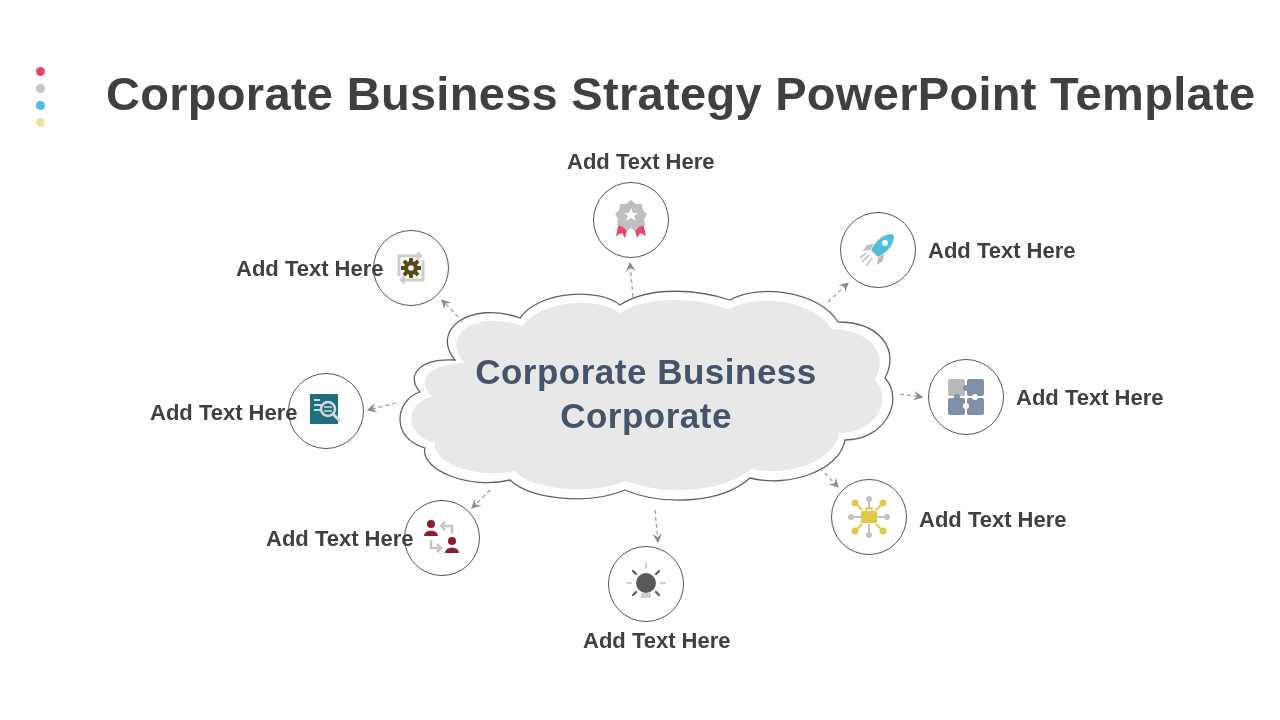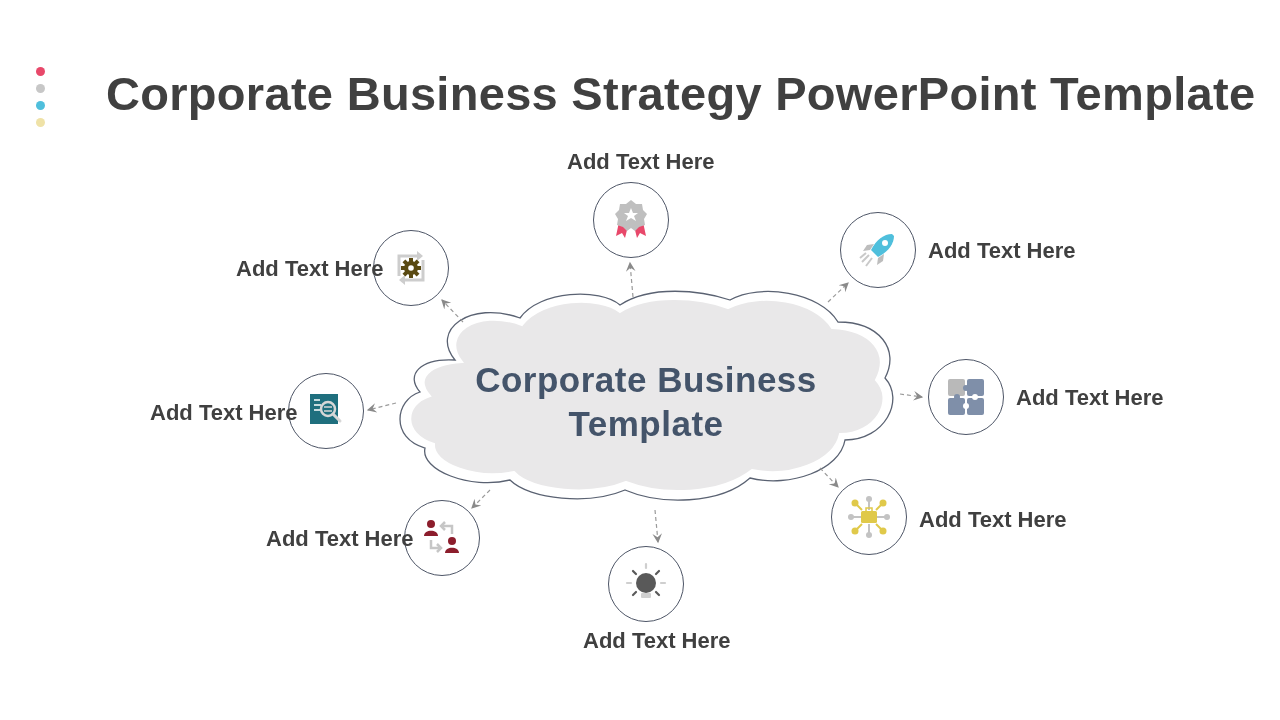--- a/index.html
+++ b/index.html
@@ -1,21 +1,21 @@
 <!DOCTYPE html>
 <html><head>
 <meta charset="utf-8">
 <style>
   html,body{margin:0;padding:0;background:#ffffff;}
   body{width:1280px;height:720px;position:relative;overflow:hidden;font-family:"Liberation Sans","DejaVu Sans",sans-serif;}
   .dots{position:absolute;left:36px;top:67px;width:12px;}
   .dot{width:9px;height:9px;border-radius:50%;margin-bottom:8px;}
   .title{position:absolute;left:62px;top:66px;font-size:47px;font-weight:bold;color:#404040;letter-spacing:0.3px;white-space:nowrap;margin-left:44px;}
   svg.canvas{position:absolute;left:0;top:0;}
-  .center-text{position:absolute;left:440px;top:358px;width:412px;text-align:center;font-size:35px;font-weight:bold;color:#44546a;line-height:44px;letter-spacing:0.5px;}
+  .center-text{position:absolute;left:440px;top:350px;width:412px;text-align:center;font-size:35px;font-weight:bold;color:#44546a;line-height:44px;letter-spacing:0.5px;}
   .node{position:absolute;width:76px;height:76px;border-radius:50%;border:1.3px solid #4d5566;background:#fff;box-sizing:border-box;display:flex;align-items:center;justify-content:center;}
   .label{position:absolute;font-size:22px;font-weight:bold;color:#404040;white-space:nowrap;}
 </style>
 </head>
 <body>
 
 <div class="dots">
   <div class="dot" style="background:#e8486a"></div>
   <div class="dot" style="background:#c7c7c7"></div>
   <div class="dot" style="background:#4fbfdc"></div>
@@ -42,21 +42,21 @@
     <line x1="820" y1="468" x2="838" y2="487" marker-end="url(#arr)"></line>
     <line x1="655" y1="510" x2="658" y2="542" marker-end="url(#arr)"></line>
     <line x1="490" y1="490" x2="472" y2="508" marker-end="url(#arr)"></line>
     <line x1="396" y1="403" x2="368" y2="410" marker-end="url(#arr)"></line>
     <line x1="463" y1="322" x2="442" y2="300" marker-end="url(#arr)"></line>
   </g>
 </svg>
 
 <div class="center-text">
   <div>Corporate Business</div>
-  <div>Template</div>
+  <div>Corporate</div>
 </div>
 
 <div class="node" style="left:593px;top:182px;">
   <svg width="40" height="44" viewBox="0 0 40 44">
     <path d="M8,24 L5,38 L11,35 L14,40 L17,28 Z" fill="#e8486a"></path>
     <path d="M32,24 L35,38 L29,35 L26,40 L23,28 Z" fill="#e8486a"></path>
     <polygon points="20,2 25,6 31,6 32,12 36,16 33,21 34,27 28,29 24,33 20,30 16,33 12,29 6,27 7,21 4,16 8,12 9,6 15,6" fill="#bfbfbf"></polygon>
     <polygon points="20,10 22,15 27,15 23,18 25,23 20,20 15,23 17,18 13,15 18,15" fill="#ffffff"></polygon>
   </svg>
 </div>

